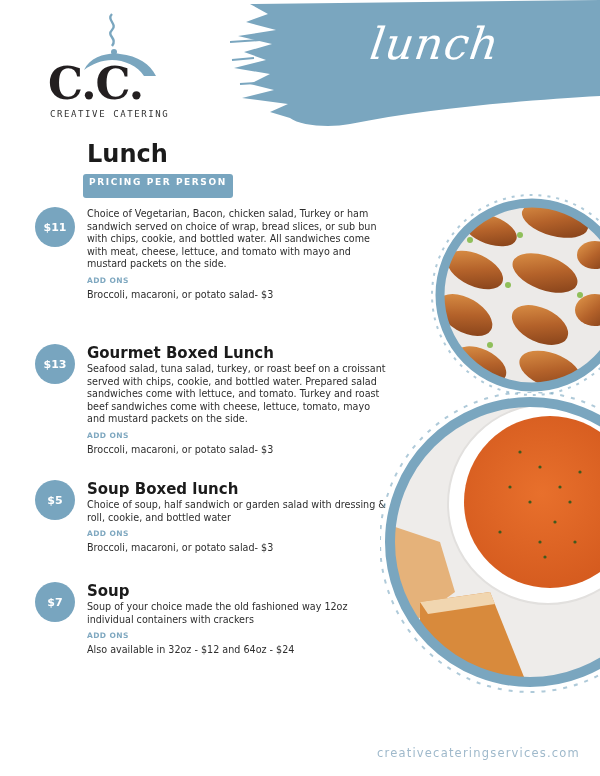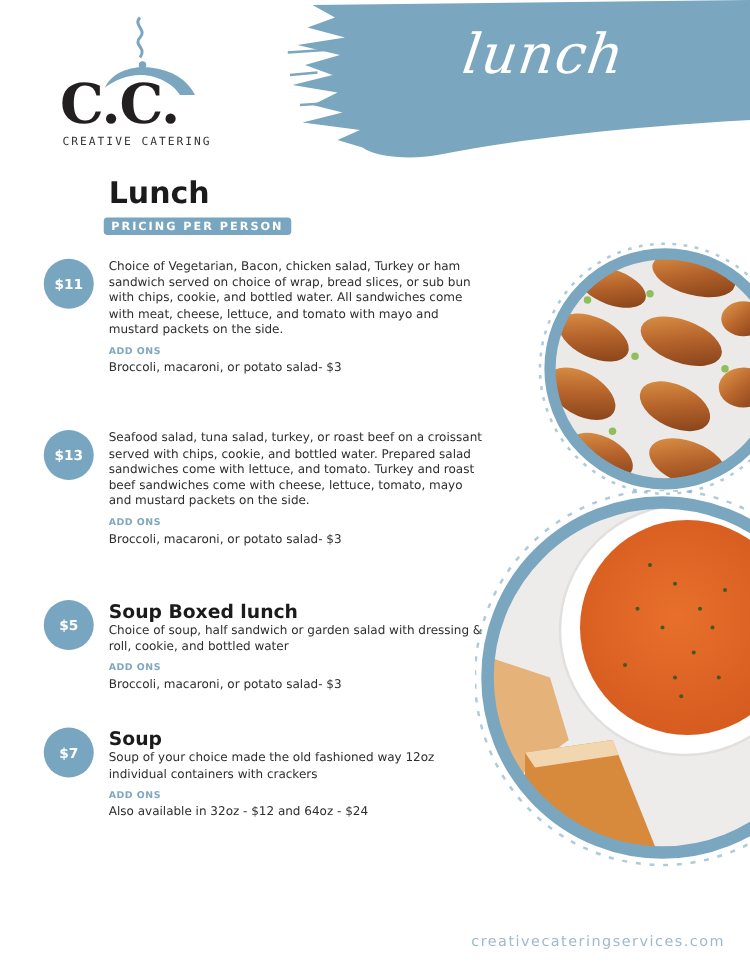--- a/index.html
+++ b/index.html
@@ -18,21 +18,21 @@
     position: absolute; left: 8px; top: 48px; font-family: "DejaVu Serif", serif;
     font-size: 44px; font-weight: bold; color: #231f20; letter-spacing: -1px;
   }
   .logo-sub {
     position: absolute; left: 10px; top: 99px; font-family: "DejaVu Sans Mono", monospace;
     font-size: 9px; letter-spacing: 1.6px; color: #333;
   }
 
   .page-title { position: absolute; left: 87px; top: 140px; font-size: 24px; font-weight: bold; color: #1b1b1b; }
   .pricing-badge {
-    position: absolute; left: 83px; top: 174px; height: 14px; padding: 0 6px;
+    position: absolute; left: 83px; top: 174px; height: 24px; padding: 0 6px;
     background: #78a5bf; border-radius: 3px; color: #ffffff; font-size: 9px;
     font-weight: bold; letter-spacing: 1.6px; line-height: 16px;
   }
 
   .item { position: absolute; left: 35px; width: 375px; }
   .price-circle {
     position: absolute; left: 0; top: 0; width: 40px; height: 40px; border-radius: 50%;
     background: #78a5bf; color: #ffffff; font-size: 11px; font-weight: bold;
     display: flex; align-items: center; justify-content: center;
   }
@@ -75,20 +75,21 @@
   <div class="item-body">
     <div class="item-desc">Choice of Vegetarian, Bacon, chicken salad, Turkey or ham sandwich served on choice of wrap, bread slices, or sub bun with chips, cookie, and bottled water. All sandwiches come with meat, cheese, lettuce, and tomato with mayo and mustard packets on the side.</div>
     <div class="addons-label">ADD ONS</div>
     <div class="addons-text">Broccoli, macaroni, or potato salad- $3</div>
   </div>
 </div>
 
 <div class="item" style="top:344px">
   <div class="price-circle">$13</div>
   <div class="item-body">
+    <div class="item-title">Gourmet Boxed Lunch</div>
     <div class="item-desc">Seafood salad, tuna salad, turkey, or roast beef on a croissant served with chips, cookie, and bottled water. Prepared salad sandwiches come with lettuce, and tomato. Turkey and roast beef sandwiches come with cheese, lettuce, tomato, mayo and mustard packets on the side.</div>
     <div class="addons-label">ADD ONS</div>
     <div class="addons-text">Broccoli, macaroni, or potato salad- $3</div>
   </div>
 </div>
 
 <div class="item" style="top:480px">
   <div class="price-circle">$5</div>
   <div class="item-body">
     <div class="item-title">Soup Boxed lunch</div>

